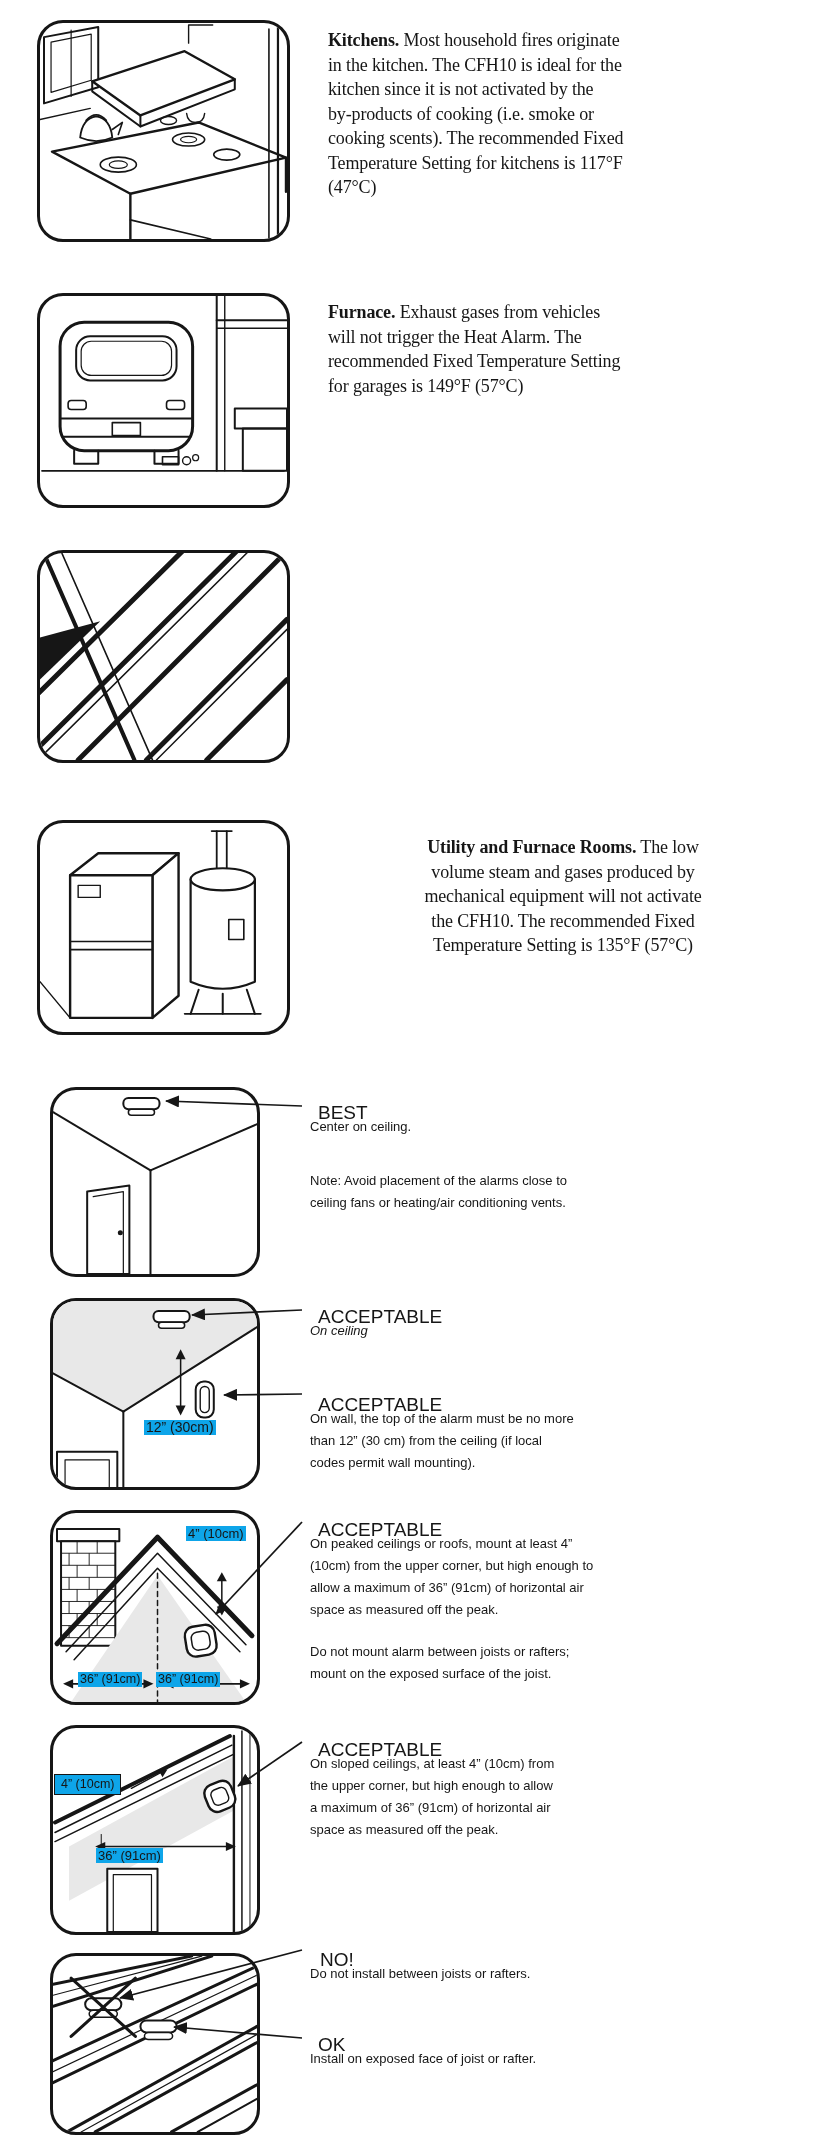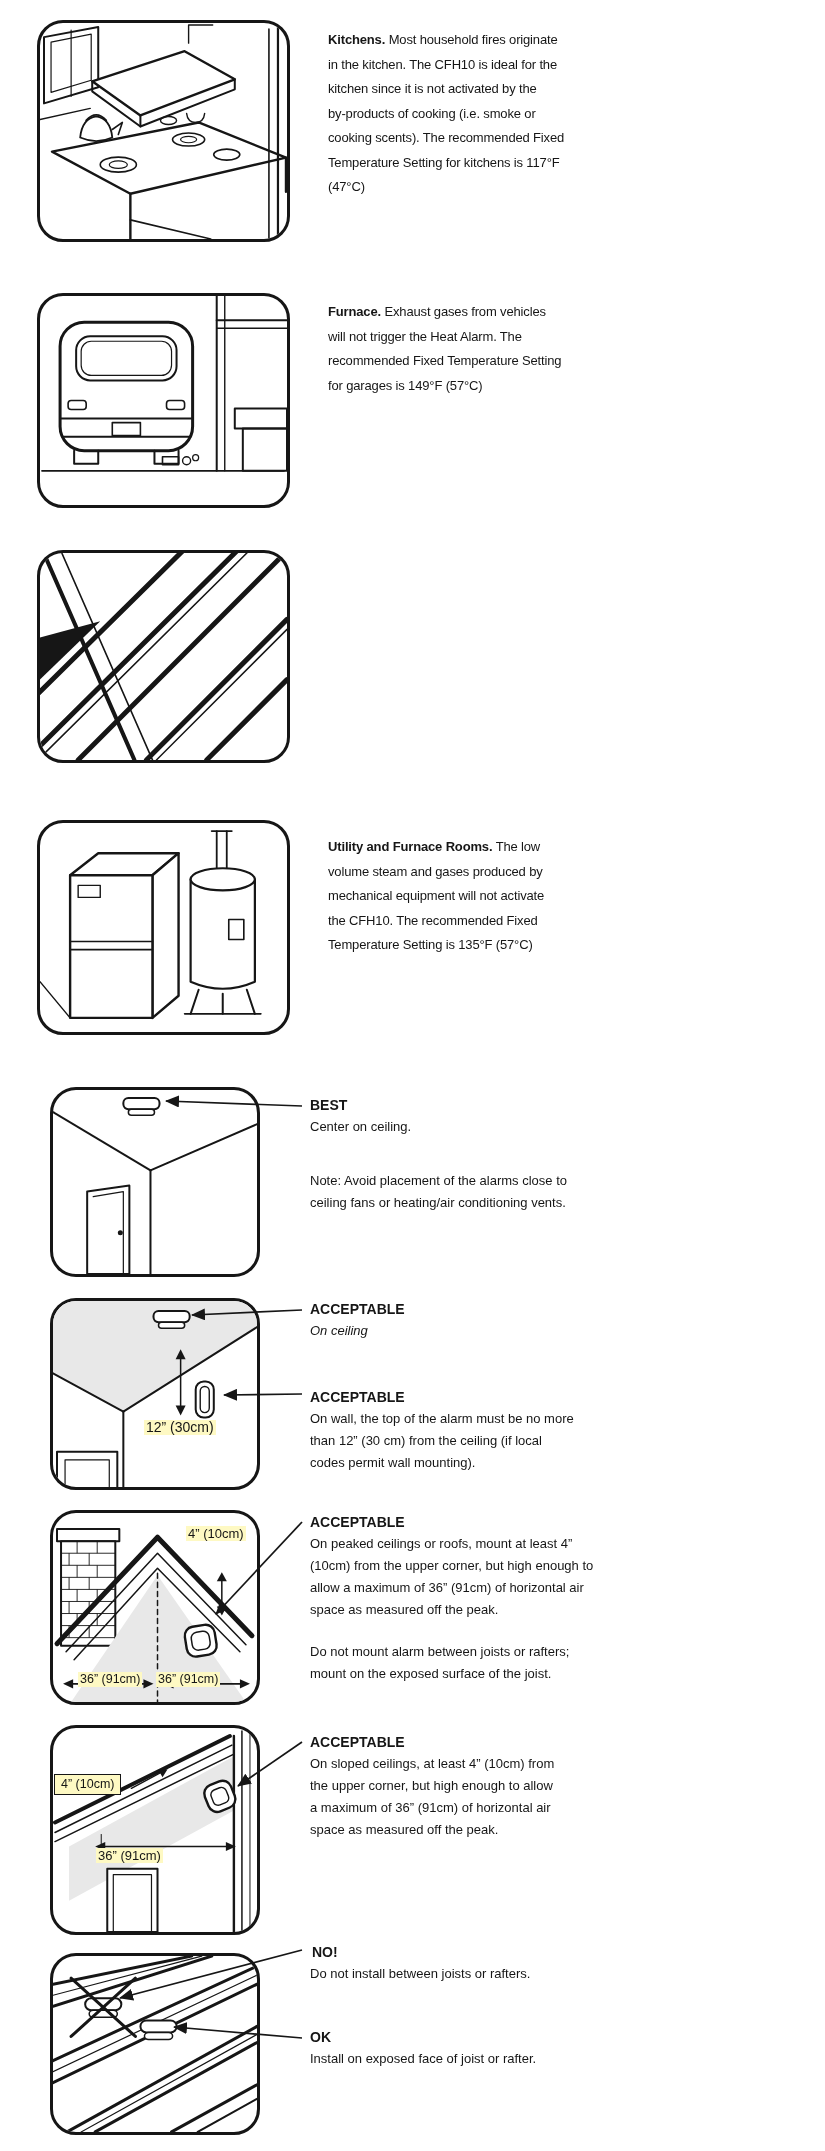--- a/index.html
+++ b/index.html
@@ -1,24 +1,24 @@
 <!DOCTYPE html>
 <html><head>
 <meta charset="utf-8">
 <style>
   html,body{margin:0;padding:0;background:#fff;}
   #page{position:relative;width:825px;height:2151px;background:#fff;overflow:hidden;
         font-family:"Liberation Sans",sans-serif;color:#161616;}
   .illus{position:absolute;border:3.5px solid #161616;border-radius:26px;background:#fff;overflow:hidden;box-sizing:border-box;}
   .illus svg{display:block;width:100%;height:100%;}
-  .top-txt{position:absolute;font-size:13px;line-height:24.5px;white-space:pre-line;margin:0;letter-spacing:-0.15px;}
+  .top-txt{position:absolute;font-size:18px;line-height:24.5px;white-space:pre-line;margin:0;letter-spacing:-0.15px;font-family:Liberation Serif, serif;}
   .top-txt b{font-weight:bold;}
-  .bot-h{position:absolute;font-size:14px;font-weight:bold;line-height:22px;margin:0;}
+  .bot-h{position:absolute;font-size:19px;font-weight:normal;line-height:22px;margin:8px;}
   .bot-b{position:absolute;font-size:13px;line-height:22px;white-space:pre-line;margin:0;}
-  .dlabel{position:absolute;font-size:13px;line-height:15px;background:#fef9c3;padding:0 2px;white-space:nowrap;color:#161616;z-index:6;}
+  .dlabel{position:absolute;font-size:13px;line-height:15px;background:#0ea5e9;padding:0 2px;white-space:nowrap;color:#161616;z-index:6;}
   .dlabel.boxed{border:1.5px solid #161616;padding:2px 6px;font-size:12.5px;}
   .sm{font-size:12.5px;}
   #overlay{position:absolute;left:0;top:0;z-index:9;pointer-events:none;}
 </style>
 </head>
 <body>
 
 <div id="page">
 
   <div class="illus" style="left:37px;top:20px;width:253px;height:222px;">
@@ -123,21 +123,21 @@
         <path d="M150,56 L150,158 Q182,172 214,158 L214,56" fill="#fff" stroke-width="2.2"></path>
         <ellipse cx="182" cy="56" rx="32" ry="11" fill="#fff" stroke-width="2.2"></ellipse>
         <rect x="188" y="96" width="15" height="20" fill="#fff" stroke-width="1.6"></rect>
         <path d="M158,166 L150,190"></path>
         <path d="M182,170 V190"></path>
         <path d="M206,166 L214,190"></path>
         <path d="M144,190 H220" stroke-width="1.6"></path>
       </g>
     </svg>
   </div>
-  <p class="top-txt" style="left:328px;top:835px;width:470px;"><b>Utility and Furnace Rooms.</b><span>  The low
+  <p class="top-txt" style="left:328px;top:835px;width:470px;text-align:center;"><b>Utility and Furnace Rooms.</b><span>  The low
 volume steam and gases produced by
 mechanical equipment will not activate
 the CFH10.  The recommended Fixed
 Temperature Setting is 135°F (57°C)</span></p>
 
   <div class="illus" style="left:50px;top:1087px;width:210px;height:190px;">
     <svg viewBox="0 0 203 183">
       <g stroke="#161616" fill="none" stroke-width="2" stroke-linejoin="round" stroke-linecap="round">
         <path d="M0,22 L97,80"></path>
         <path d="M203,34 L97,80"></path>

